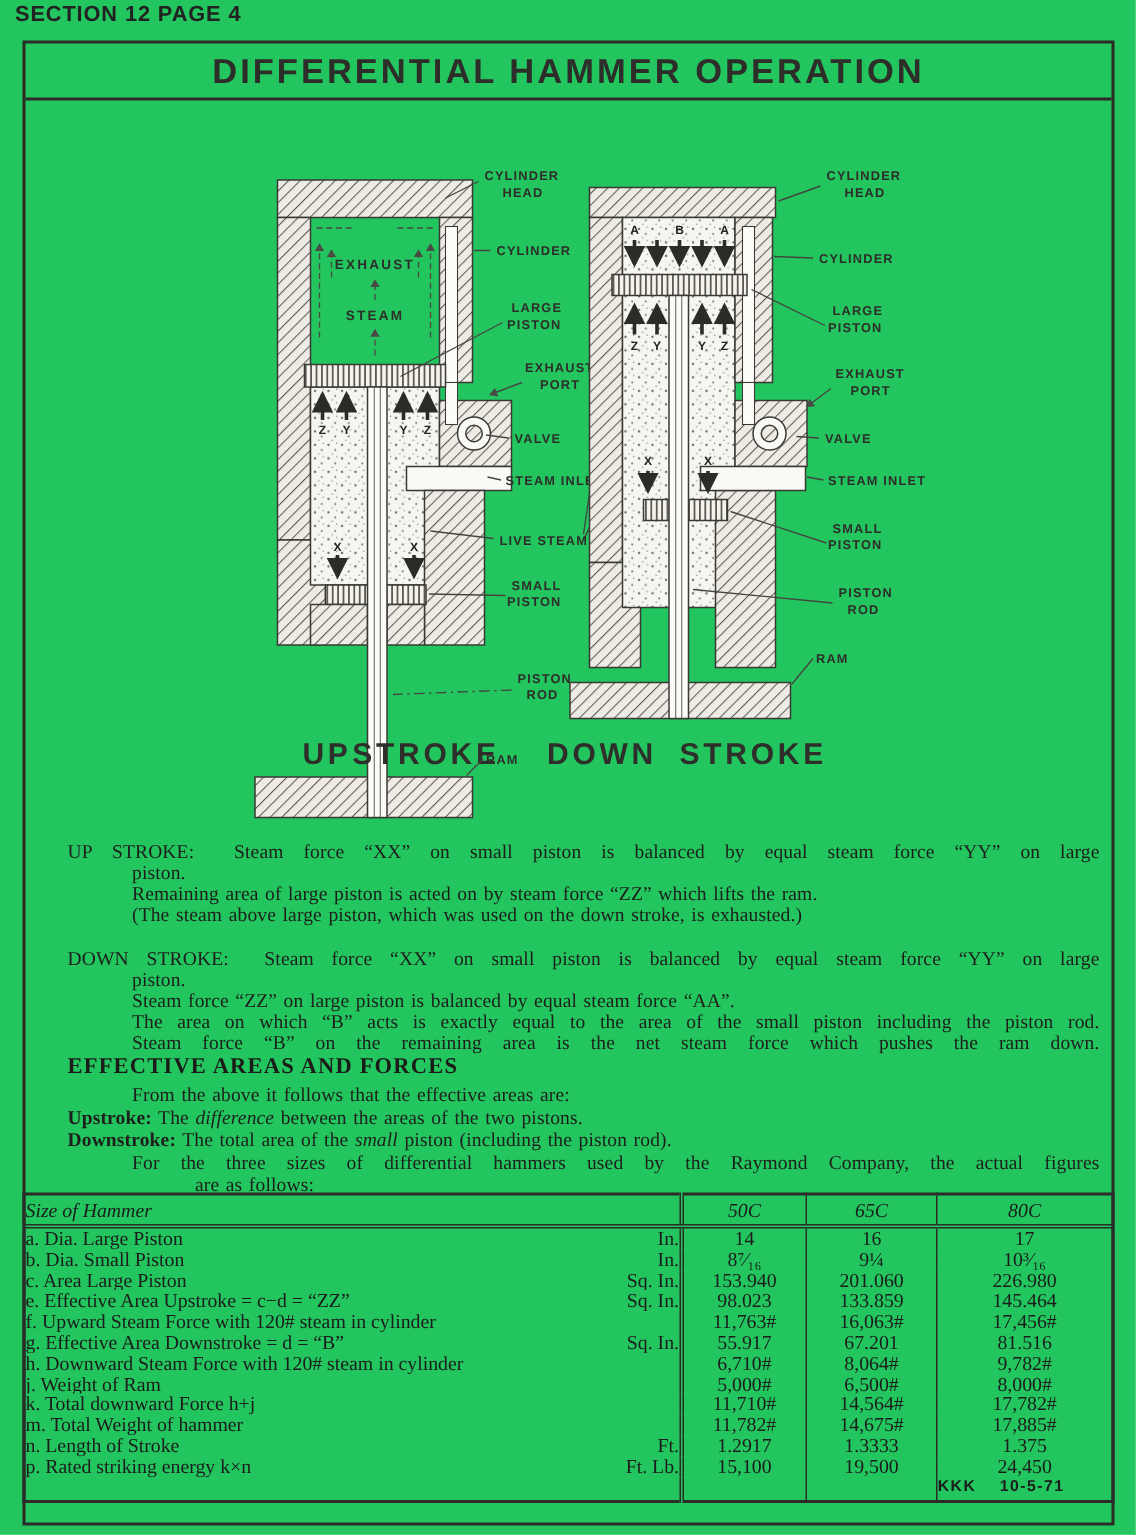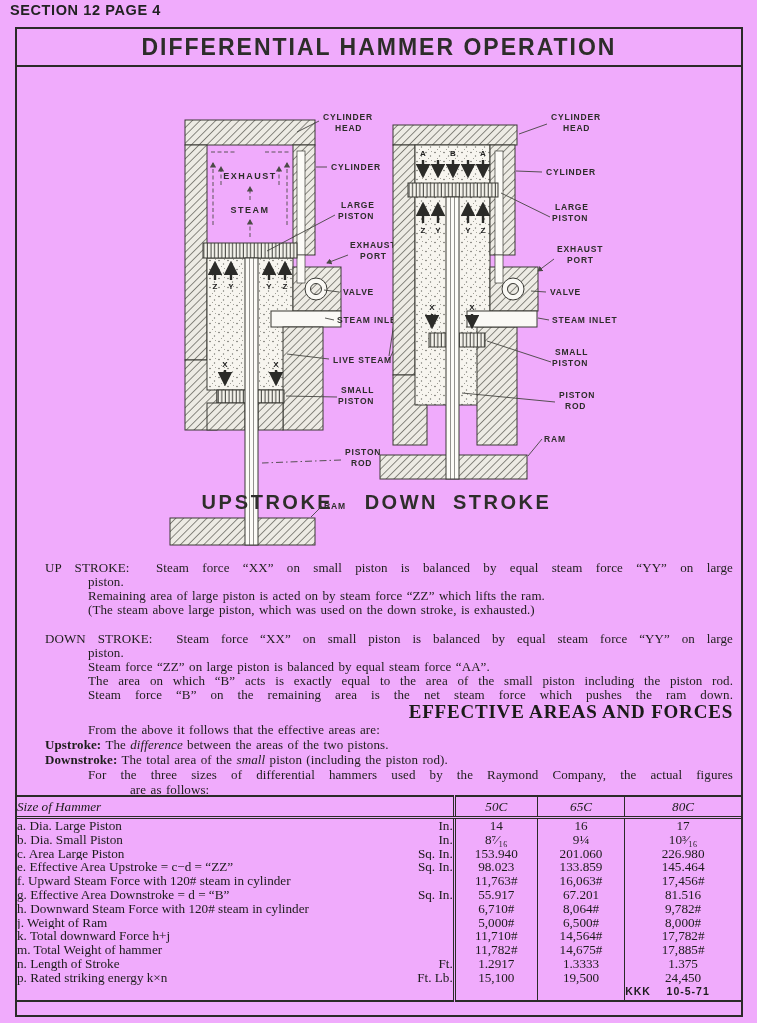--- a/index.html
+++ b/index.html
@@ -1,19 +1,19 @@
 <!DOCTYPE html>
 <html><head>
 <meta charset="utf-8">
 <style>
   html,body { margin:0; padding:0; }
   body { background:#e8e8e8; }
   .page {
     position:relative; width:757px; height:1023px; margin:0 auto;
-    background:#f0abfc; color:#1c1c1c; overflow:hidden;
+    background:#22c55e; color:#1c1c1c; overflow:hidden;
     font-family:"Liberation Serif", serif;
   }
   .section-header {
     position:absolute; left:10px; top:2px;
     font-family:"Liberation Sans", sans-serif; font-weight:bold;
     font-size:14.5px; letter-spacing:.6px; color:#222;
   }
   .outer-box {
     position:absolute; left:15px; top:27px; width:724px; height:986px;
     border:2px solid #2b2b28;
@@ -42,21 +42,21 @@
   .darrow { stroke:#4a4a45; stroke-width:.9; stroke-dasharray:4 2.5; }
   .shape  { stroke:#3a3a35; stroke-width:1; }
 
   
   .textblock { position:absolute; left:45px; width:688px; }
   .pline { font-size:13px; line-height:13.9px; white-space:nowrap;
            letter-spacing:.1px; word-spacing:1px; color:#1e1e1c; }
   .ind43 { padding-left:43px; }
   .ind85 { padding-left:85px; }
   .j { white-space:normal; text-align:justify; text-align-last:justify; }
-  .eff-heading { text-align:right; font-weight:bold; font-size:19px;
+  .eff-heading { text-align:left; font-weight:bold; font-size:15px;
                  letter-spacing:.8px; line-height:17px; color:#1b1b19; }
   .it { font-weight:600; }
   .itw { font-style:italic; }
 
   
   .tbl { position:absolute; left:15px; top:795px; width:728px;
          border-collapse:collapse; table-layout:fixed;
          border:2px solid #2b2b28; font-size:13.2px; }
   .tbl td, .tbl th { padding:0; line-height:13.8px; vertical-align:middle;
                      overflow:hidden; white-space:nowrap; }

